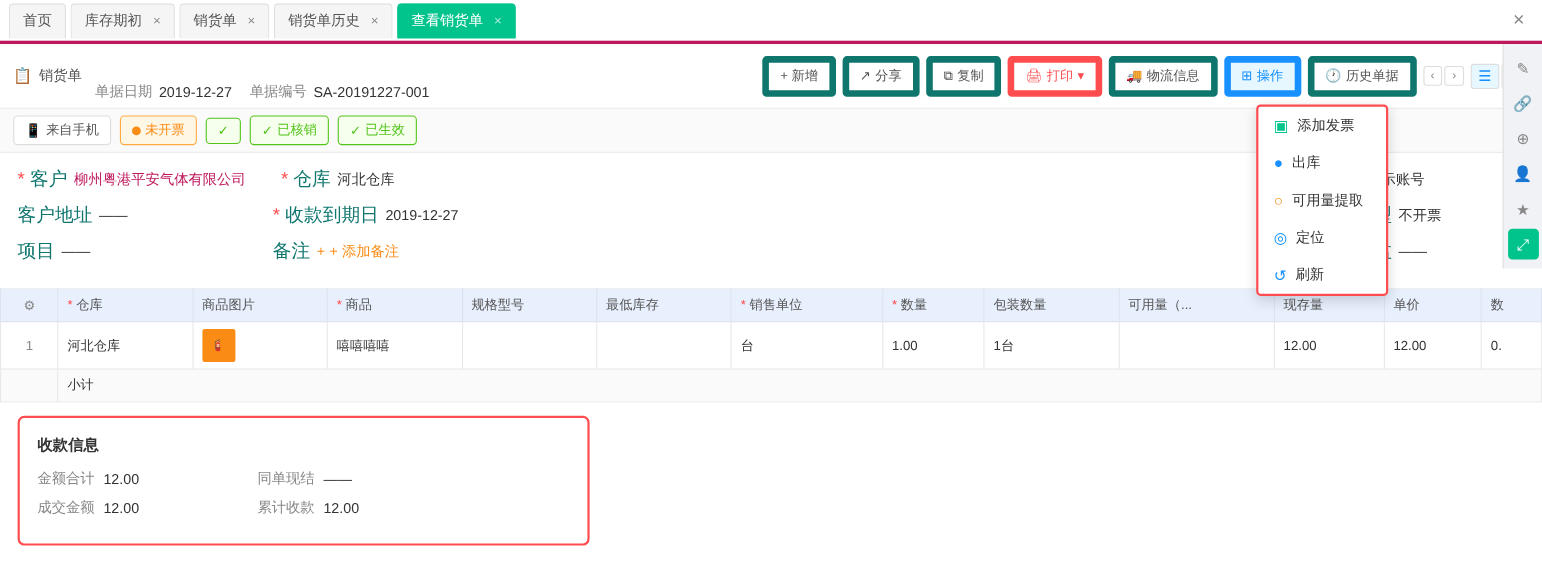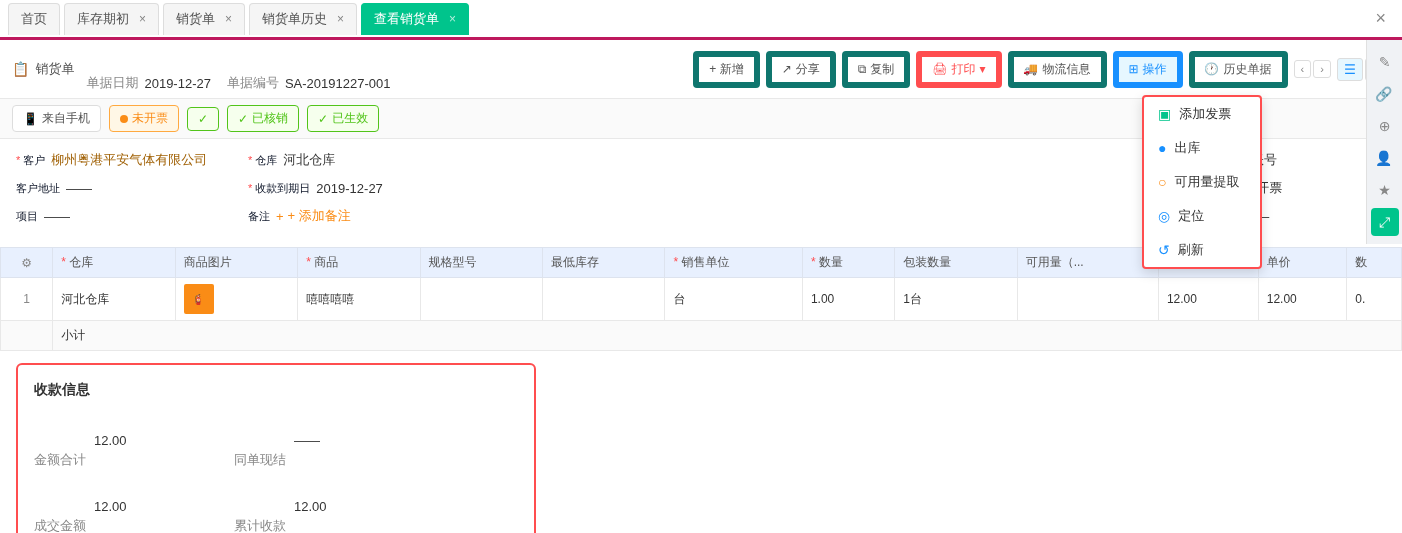--- a/index.html
+++ b/index.html
@@ -59,24 +59,24 @@
       border: 1px solid #ddd; border-radius: 4px; background: #fff; cursor: pointer;
       font-size: 12px; color: #555; white-space: nowrap;
     }
     .toolbar-btn .dot { width: 8px; height: 8px; border-radius: 50%; display: inline-block; }
     .dot-orange { background: #fa8c16; }
 
     
     .form-area { padding: 12px 16px; background: #fff; }
     .form-row { display: flex; align-items: center; margin-bottom: 10px; gap: 32px; }
     .form-field { display: flex; align-items: center; gap: 6px; min-width: 200px; }
-    .form-label { color: #0f172a; font-size: 11px; white-space: nowrap; }
+    .form-label { color: #0f766e; font-size: 17px; white-space: nowrap; }
     .form-label.required::before { content: '* '; color: #ff4d4f; }
     .form-value { color: #333; font-size: 13px; }
-    .form-value.link { color: #a16207; cursor: pointer; }
+    .form-value.link { color: #be185d; cursor: pointer; }
     .add-note { display: flex; align-items: center; gap: 4px; color: #fa8c16; cursor: pointer; font-size: 13px; }
 
     
     .table-wrapper { overflow-x: auto; margin: 0 0 0 0; }
     table { width: 100%; border-collapse: collapse; font-size: 12px; }
     thead tr { background: #e8f0fe; }
     thead th {
       padding: 6px 8px; text-align: left; color: #555; font-weight: normal;
       border: 1px solid #dde3ee; white-space: nowrap;
     }
@@ -88,21 +88,21 @@
     .gear-cell { text-align: center; color: #888; }
 
     
     .bottom-info {
       margin: 12px 16px; border: 2px solid #ff4d4f; border-radius: 6px;
       padding: 16px; max-width: 520px; background: #fff;
     }
     .bottom-info-title { font-size: 14px; font-weight: bold; margin-bottom: 12px; }
     .info-row { display: flex; align-items: center; gap: 40px; margin-bottom: 8px; }
     .info-item { display: flex; align-items: center; gap: 8px; min-width: 160px; }
-    .info-label { color: #888; font-size: 13px; margin-top: 40px; }
+    .info-label { color: #888; font-size: 13px; }
     .info-value { color: #333; font-size: 13px; }
     .info-value.red { color: #ff4d4f; }
 
     
     .dropdown-overlay {
       position: absolute; top: 95px; right: 140px; background: #fff;
       border: 2px solid #ff4d4f; border-radius: 4px; min-width: 120px;
       box-shadow: 0 4px 12px rgba(0,0,0,0.15); z-index: 100;
     }
     .dropdown-item {

